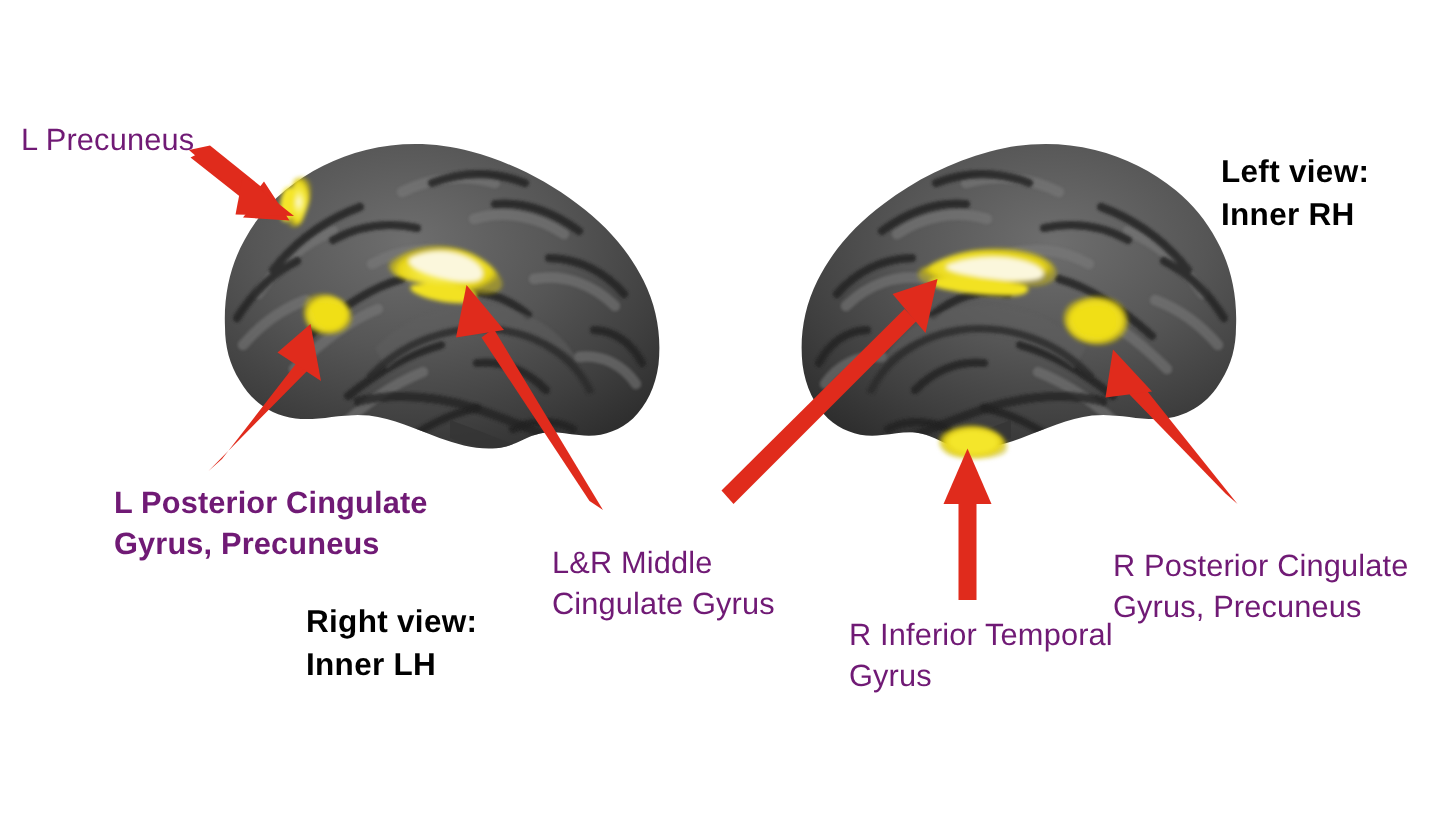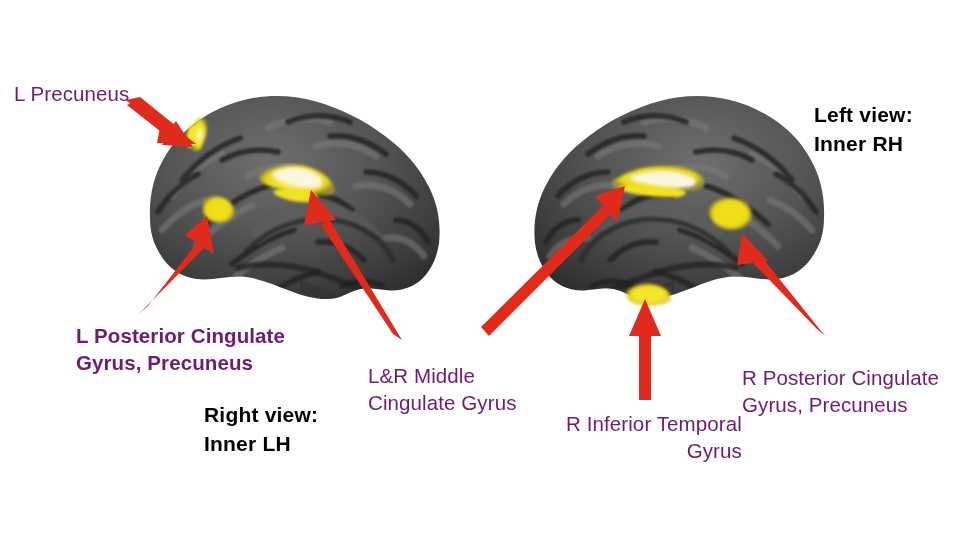--- a/index.html
+++ b/index.html
@@ -40,21 +40,21 @@
     font-family: "Liberation Sans", sans-serif;
     font-size: 21px;
     font-weight: bold;
     line-height: 29px;
     white-space: pre;
     letter-spacing: 0.2px;
   }
   .lbl-l-precuneus   { left: 14px;  top: 80px; }
   .lbl-l-pcc         { left: 76px;  top: 322px; font-weight: bold; }
   .lbl-lr-mcg        { left: 368px; top: 345px; margin-top: 17px; }
-  .lbl-r-itg         { left: 566px; top: 410px; text-align: right; }
+  .lbl-r-itg         { left: 566px; top: 410px; }
   .lbl-r-pcc         { left: 742px; top: 336px; margin-top: 28px; }
   .cap-right-view    { left: 204px; top: 400px; }
   .cap-left-view     { left: 814px; top: 100px; }
 </style>
 </head>
 <body>
 
 <div id="figure">
 
   <svg class="layer" viewBox="0 0 970 546">

